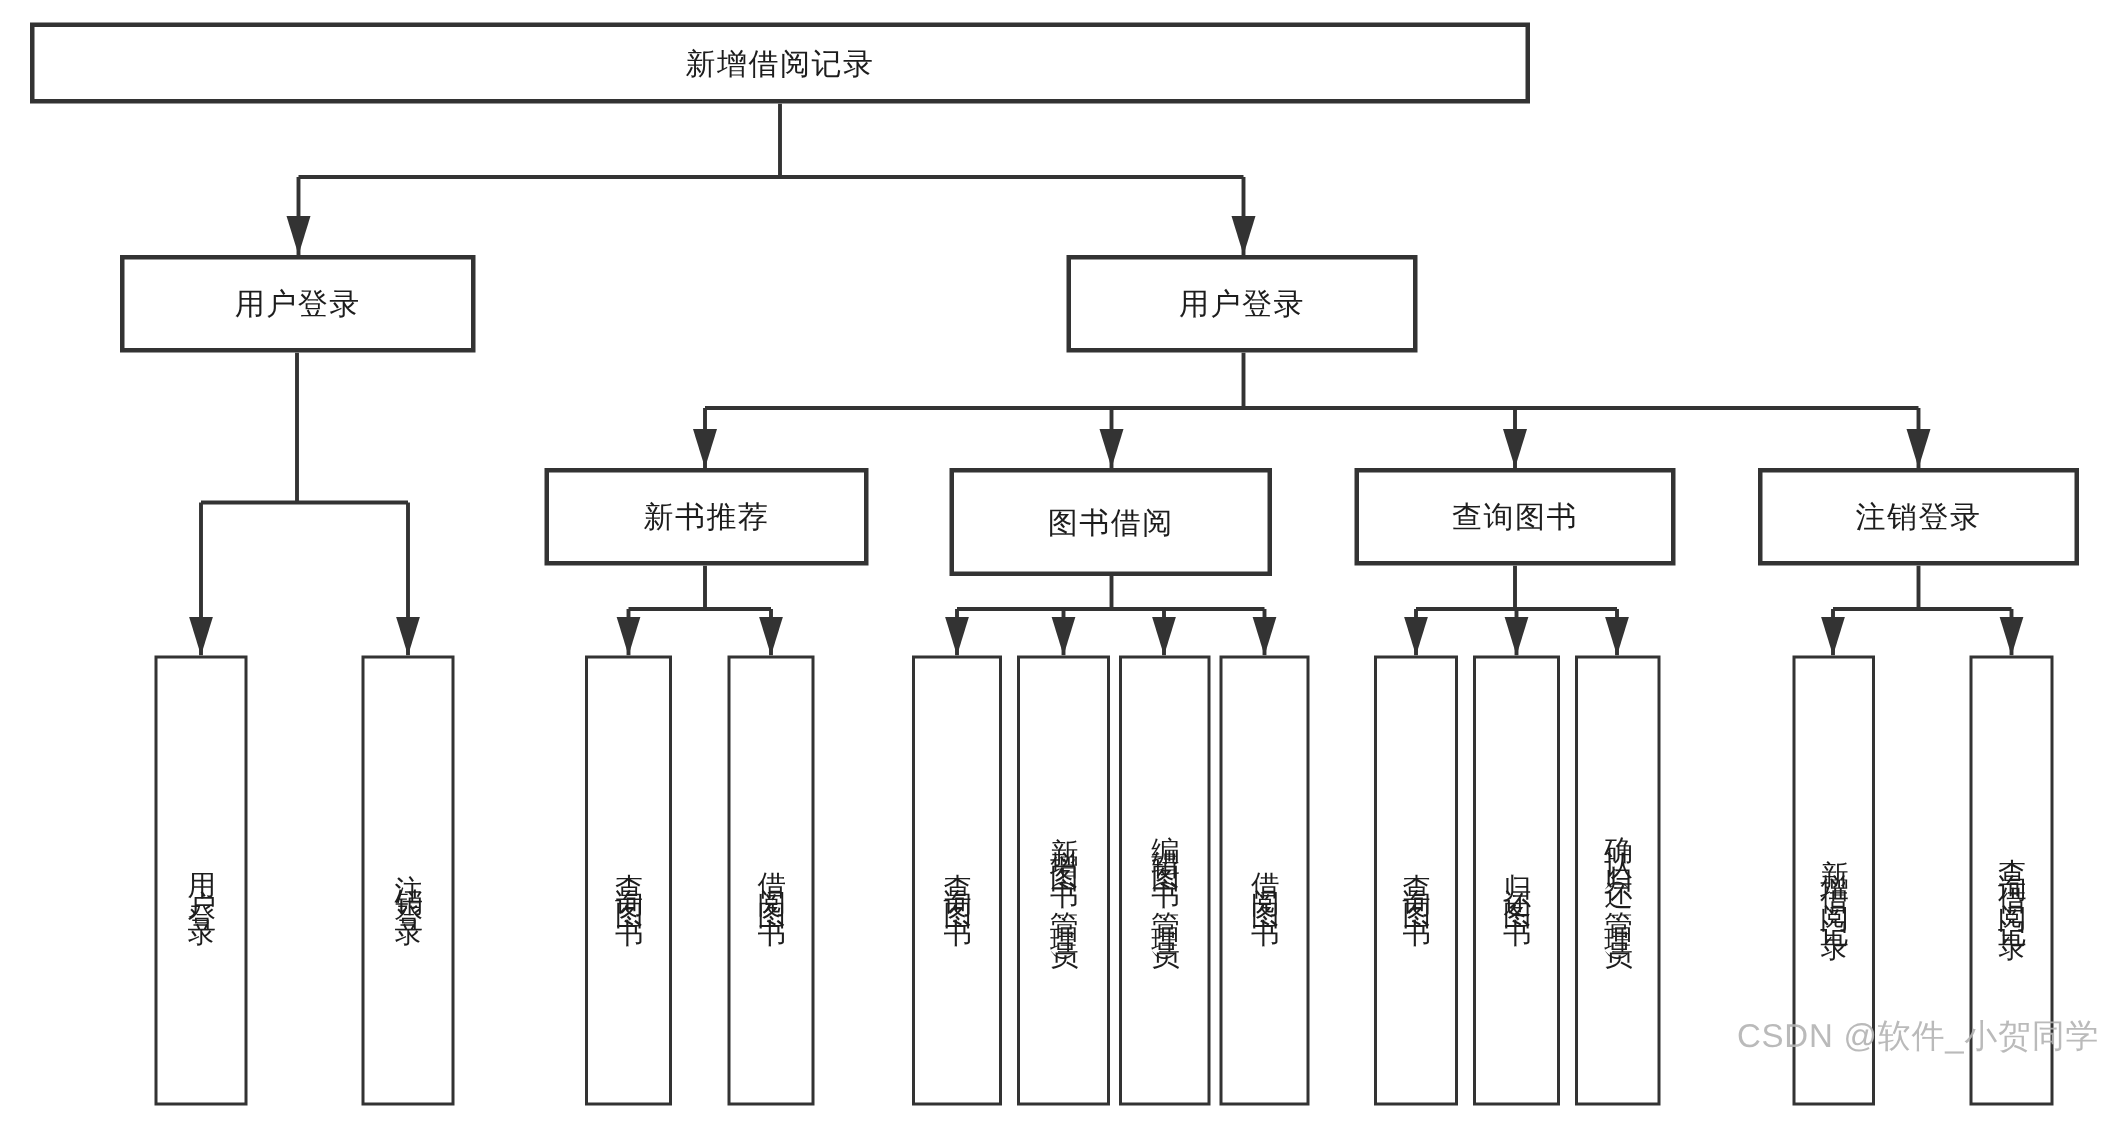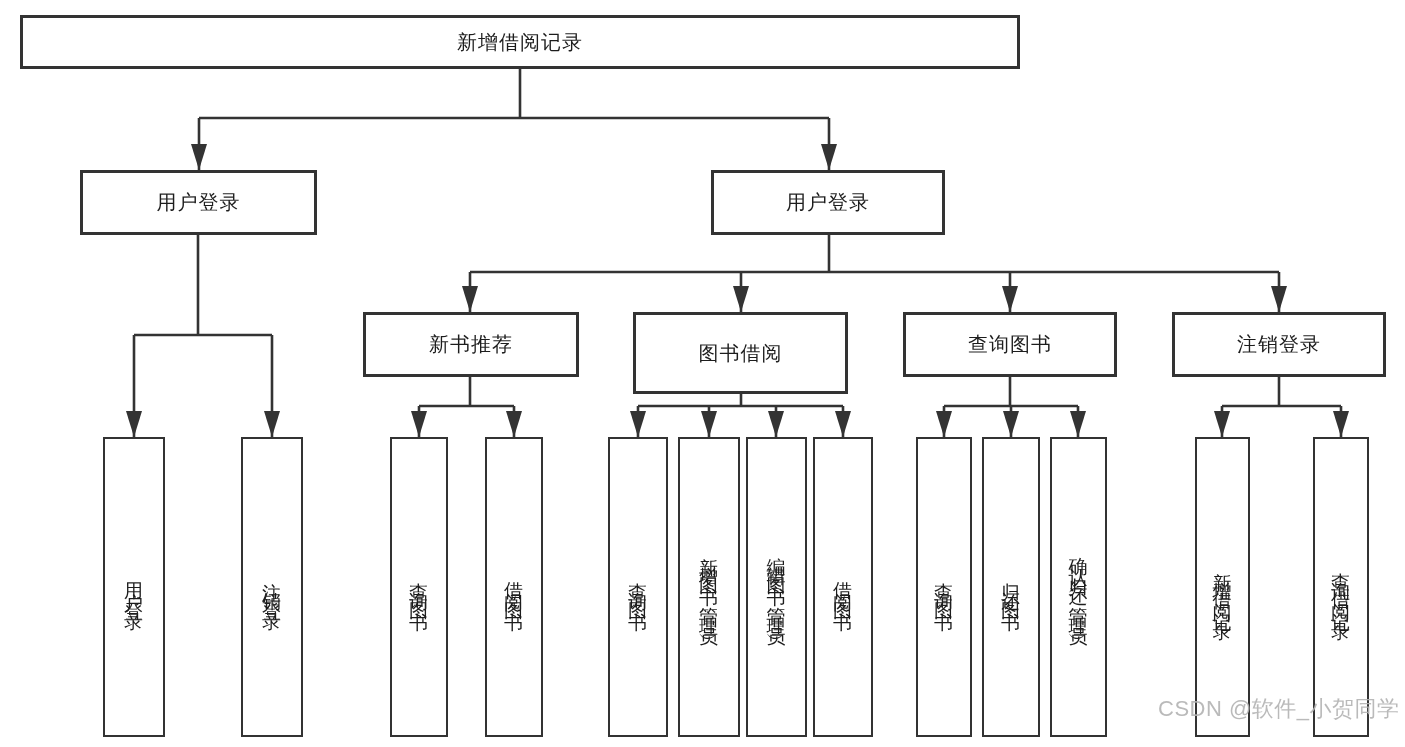--- a/index.html
+++ b/index.html
@@ -44,21 +44,21 @@
     writing-mode: vertical-rl;
     text-orientation: mixed;
     font-size: 19px;
     letter-spacing: 10px;
     line-height: 1;
     white-space: nowrap;
   }
   .watermark {
     position: absolute;
     left: 1158px;
-    top: 694px;
+    top: 676px;
     z-index: 3;
     font-size: 22px;
     color: rgba(178, 178, 178, 0.9);
     letter-spacing: 0.5px;
     white-space: nowrap;
   }
 </style>
 </head>
 <body>
 
@@ -111,21 +111,21 @@
     <line x1="1222" y1="406" x2="1222" y2="437" marker-end="url(#arw)"></line>
     <line x1="1341" y1="406" x2="1341" y2="437" marker-end="url(#arw)"></line>
   </svg>
 
   <div class="box" style="left:20px; top:15px; width:1000px; height:54px;">新增借阅记录</div>
 
   <div class="box" style="left:80px; top:170px; width:237px; height:65px;">用户登录</div>
   <div class="box" style="left:711px; top:170px; width:234px; height:65px;">用户登录</div>
 
   <div class="box" style="left:363px; top:312px; width:216px; height:65px;">新书推荐</div>
-  <div class="box" style="left:633px; top:312px; width:215px; height:82px;">图书借阅</div>
+  <div class="box" style="left:633px; top:312px; width:215px; height:72px;">图书借阅</div>
   <div class="box" style="left:903px; top:312px; width:214px; height:65px;">查询图书</div>
   <div class="box" style="left:1172px; top:312px; width:214px; height:65px;">注销登录</div>
 
   <div class="vbox" style="left:103px; top:437px; width:62px; height:300px;">
     <span class="vtext">用户登录</span>
   </div>
   <div class="vbox" style="left:241px; top:437px; width:62px; height:300px;">
     <span class="vtext">注销登录</span>
   </div>
 

